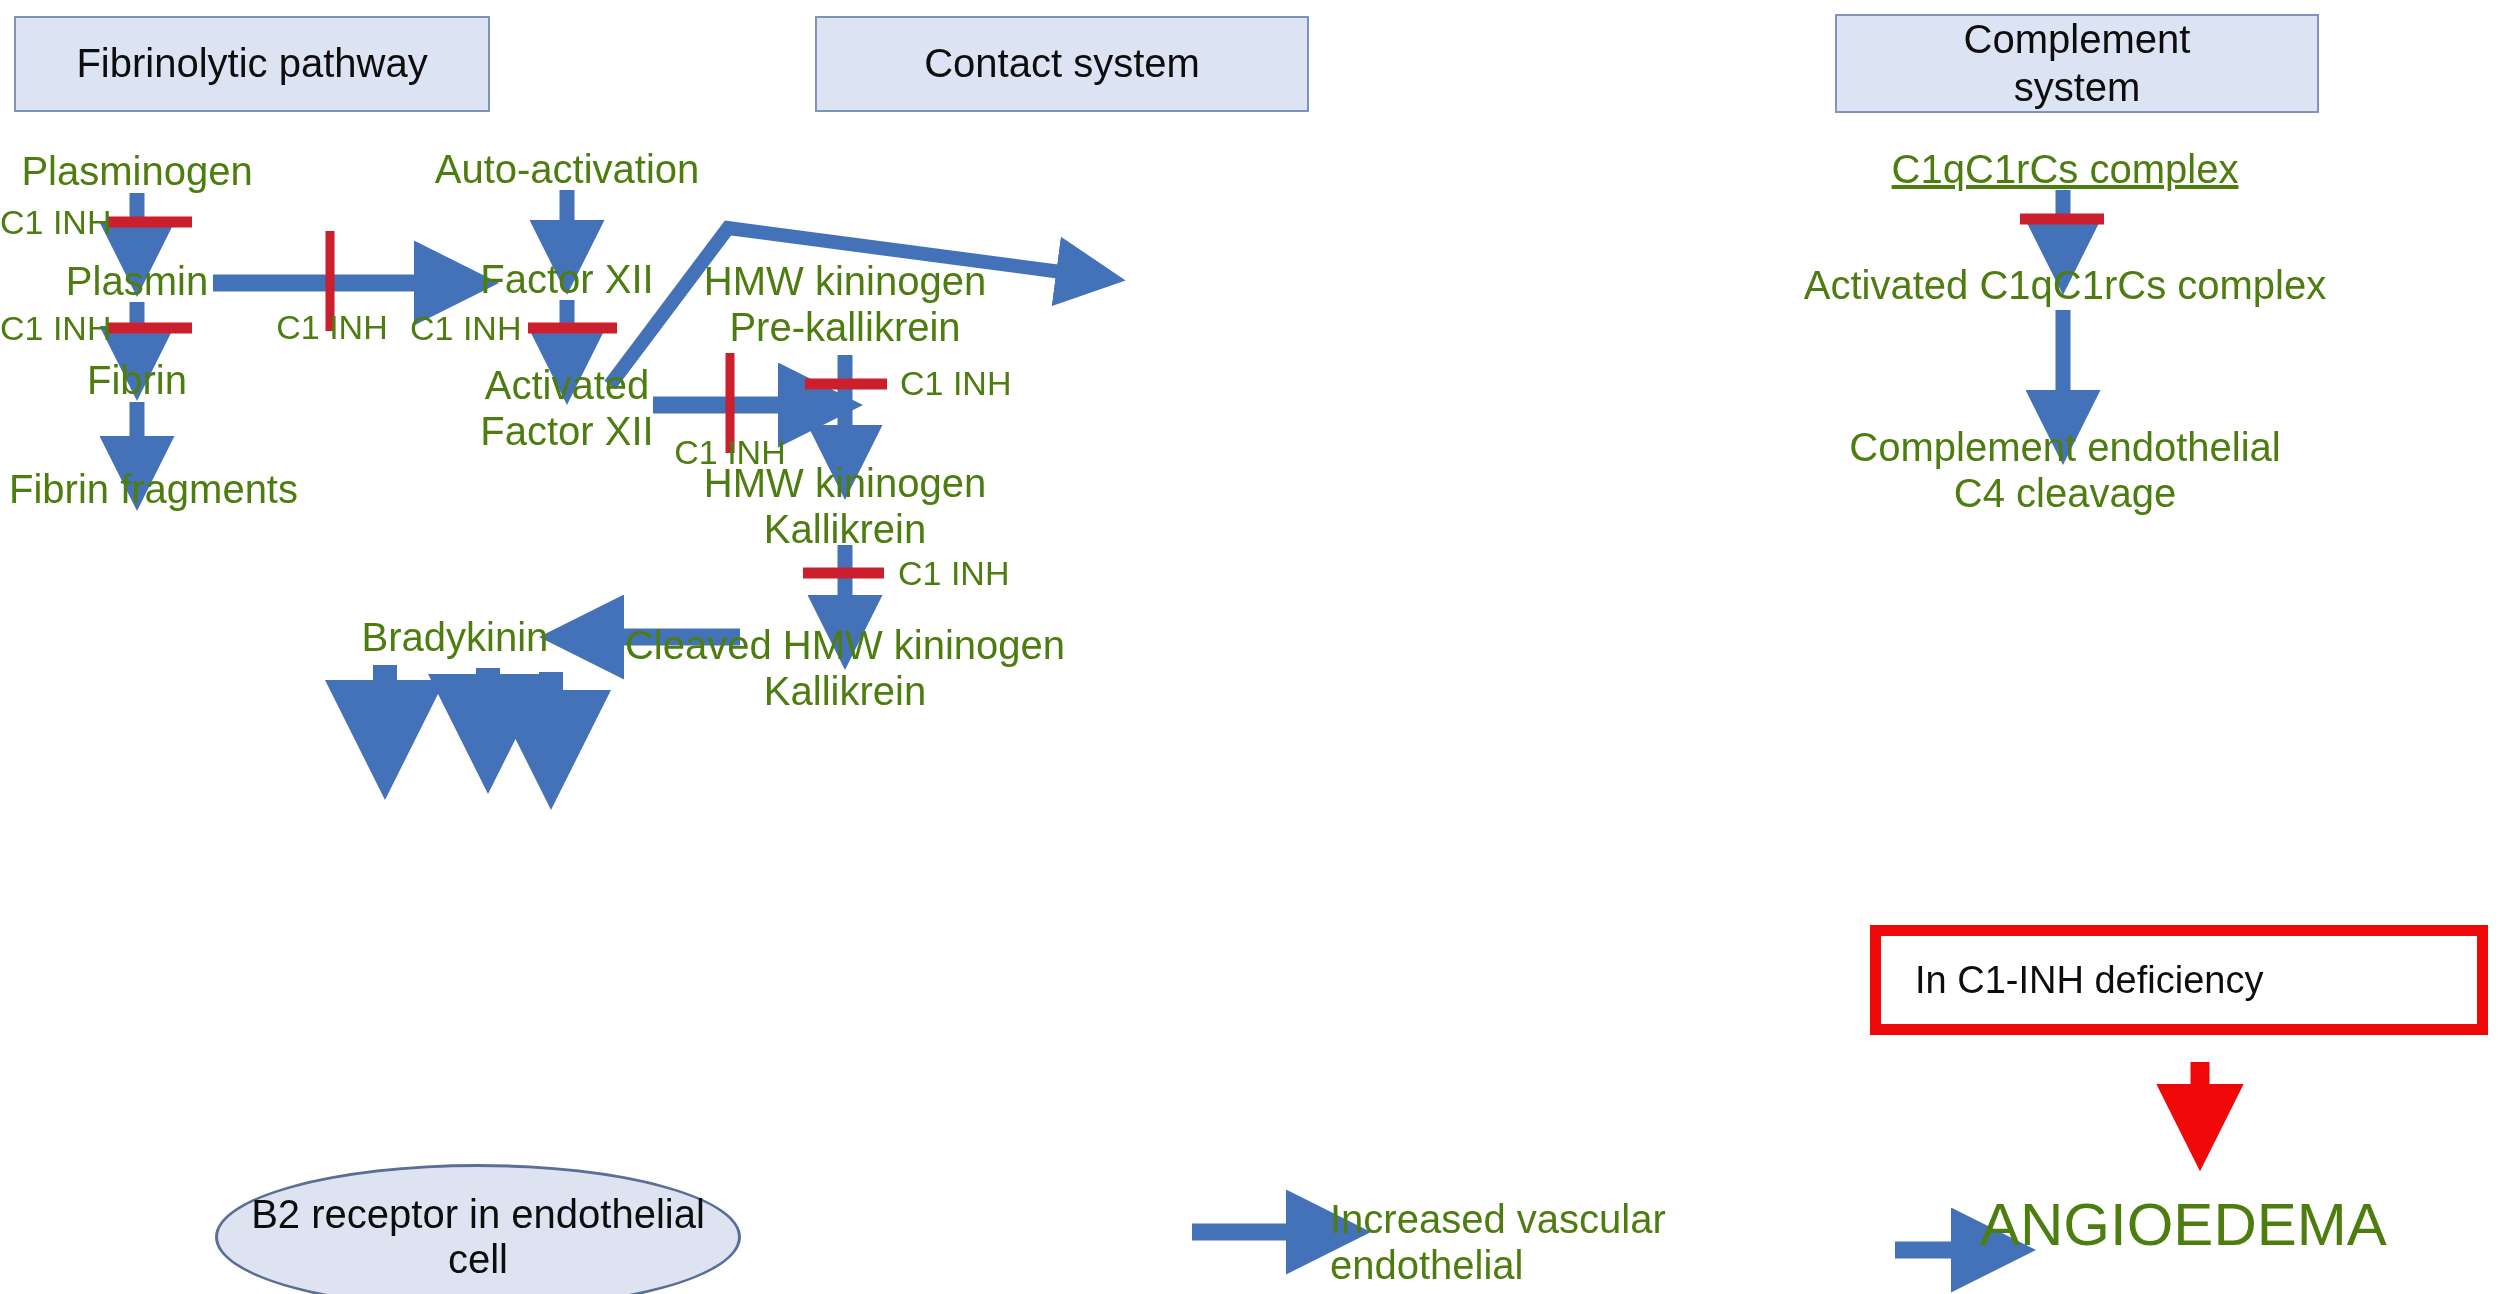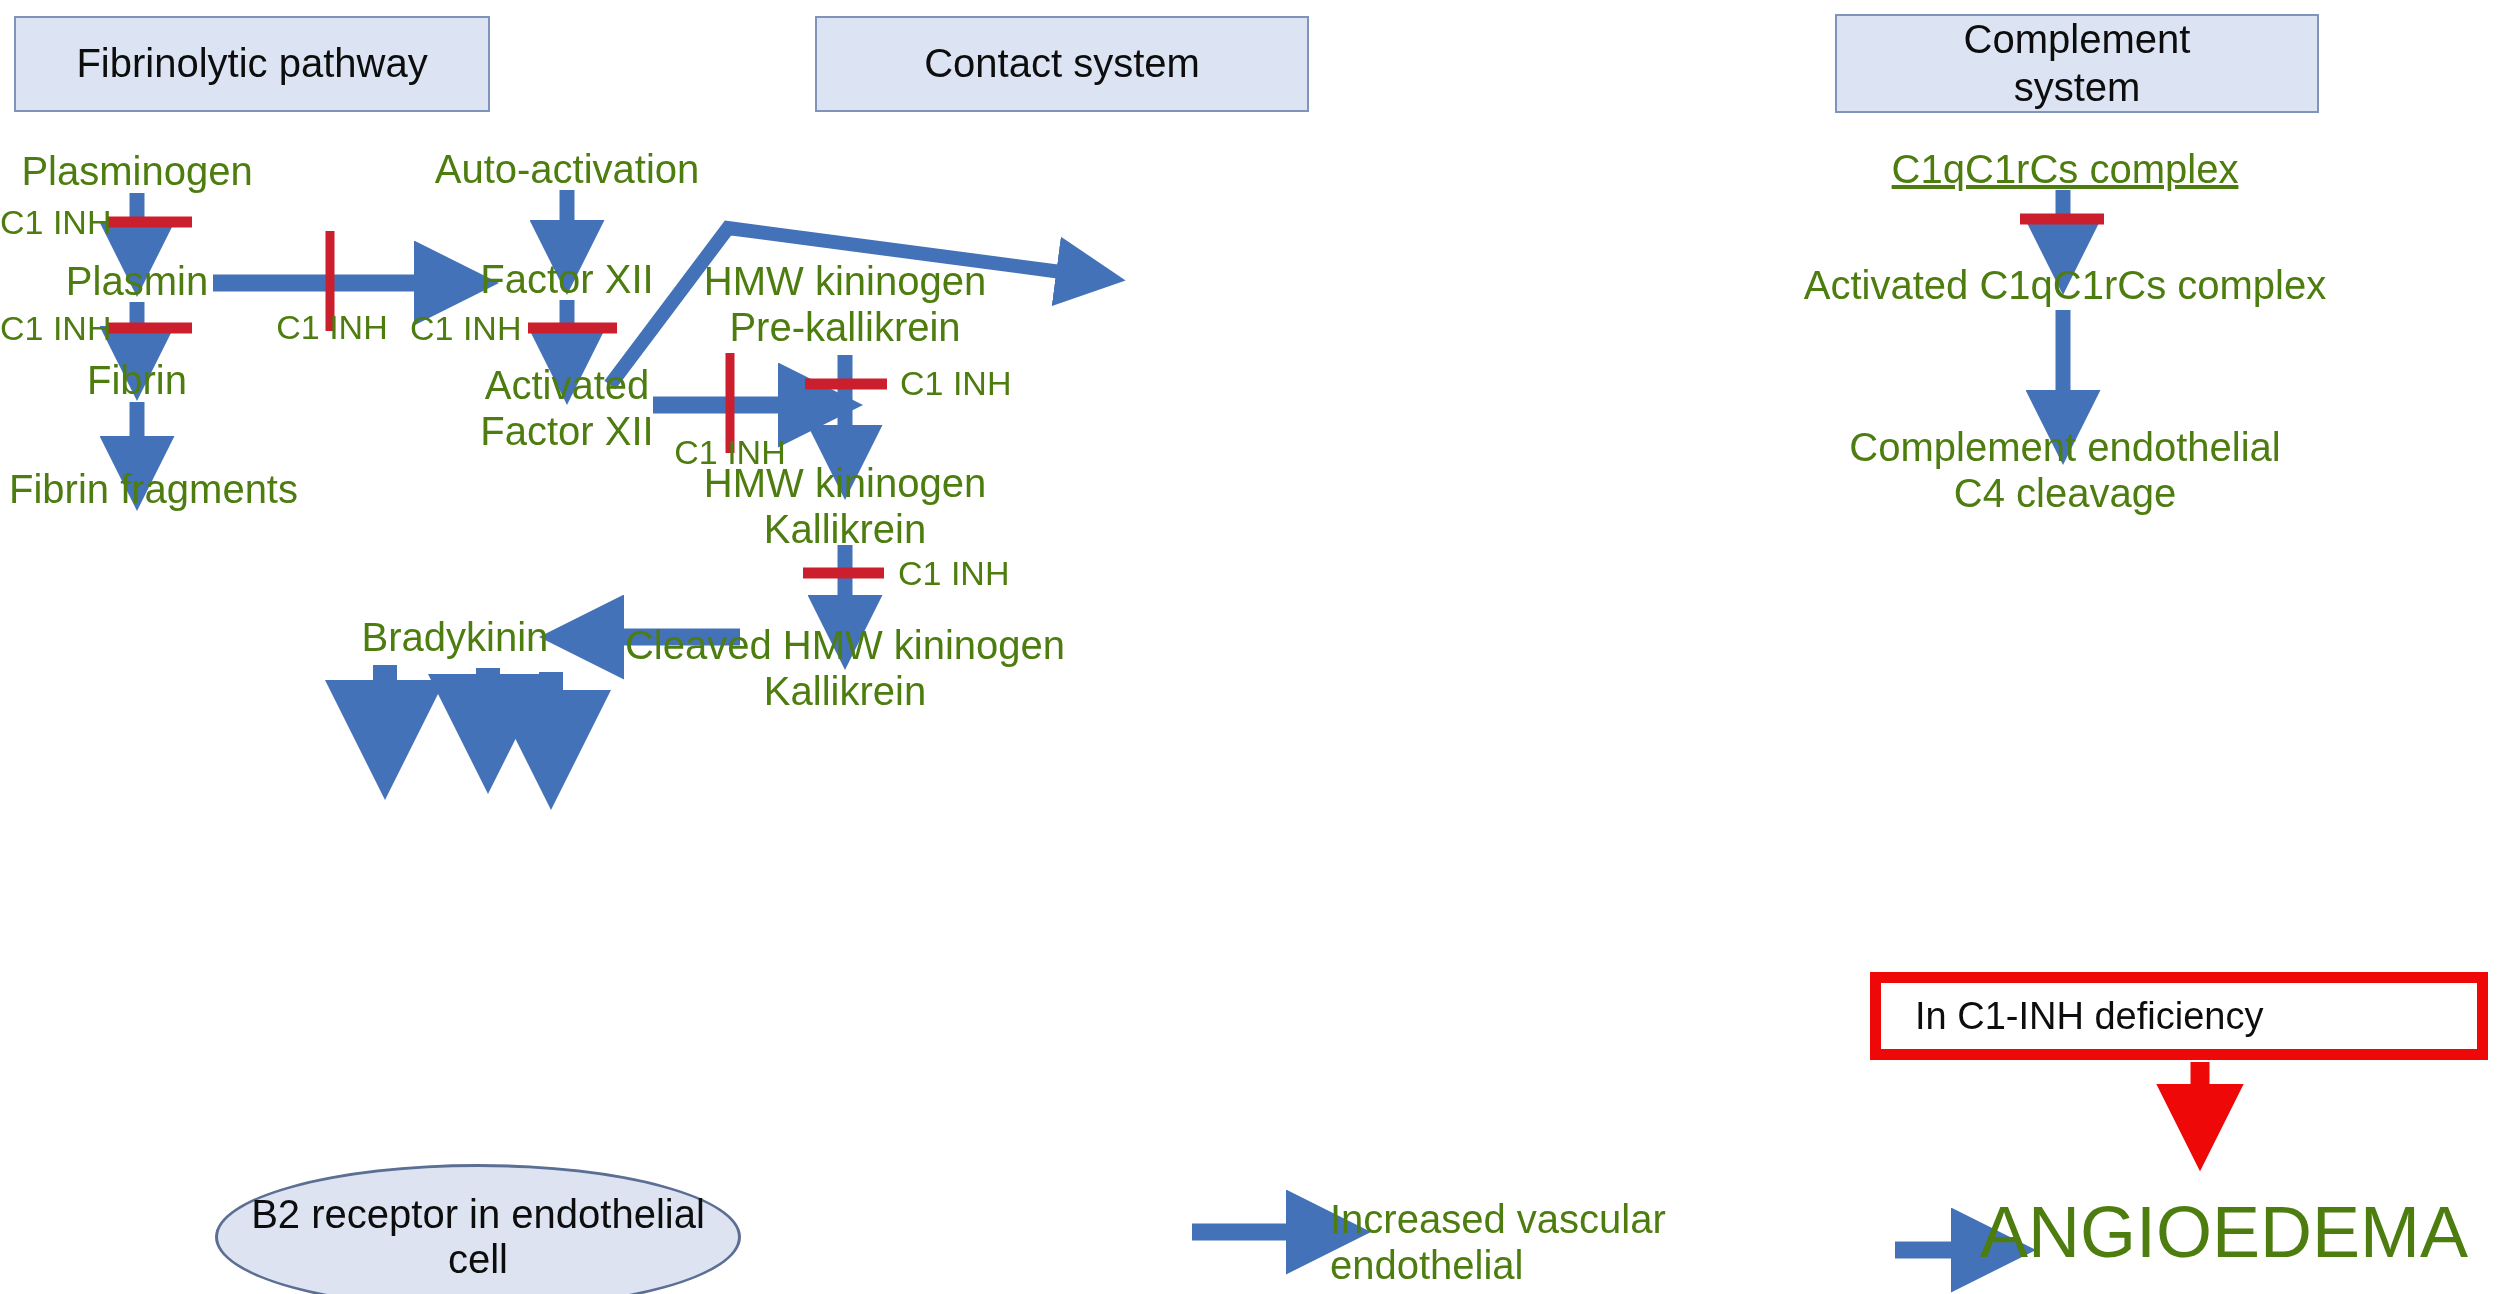--- a/index.html
+++ b/index.html
@@ -33,21 +33,21 @@
     font-size: 40px;
     line-height: 1.18;
     color: #4d7c0f;
     white-space: pre;
     text-align: center;
   }
   .lbl.small {
     font-size: 34px;
   }
   .lbl.big {
-    font-size: 72px;
+    font-size: 60px;
   }
   .svglayer {
     position: absolute;
     left: 0;
     top: 0;
     width: 2500px;
     height: 1294px;
     pointer-events: none;
   }
   .red-box {
@@ -195,19 +195,19 @@
   <div class="lbl" style="left:1330px; top:1196px; width:420px; text-align:left;">Increased vascular</div>
   <div class="lbl" style="left:1330px; top:1242px; width:420px; text-align:left;">endothelial</div>
 
   <div class="lbl" style="left:1840px; top:146px; width:450px;text-decoration:underline;">C1qC1rCs complex</div>
 
   <div class="lbl" style="left:1770px; top:262px; width:590px;">Activated C1qC1rCs complex</div>
 
   <div class="lbl" style="left:1770px; top:424px; width:590px;">Complement endothelial</div>
   <div class="lbl" style="left:1770px; top:470px; width:590px;">C4 cleavage</div>
 
-  <div class="red-box" style="left:1870px; top:925px; width:618px; height:88px;margin-top:47px;">
+  <div class="red-box" style="left:1870px; top:925px; width:618px; height:110px;">
     <span>In C1-INH deficiency</span>
   </div>
 
   <div class="lbl big" style="left:1980px; top:1190px; width:510px; text-align:left;">ANGIOEDEMA</div>
 
 </div>
 
 </body></html>

